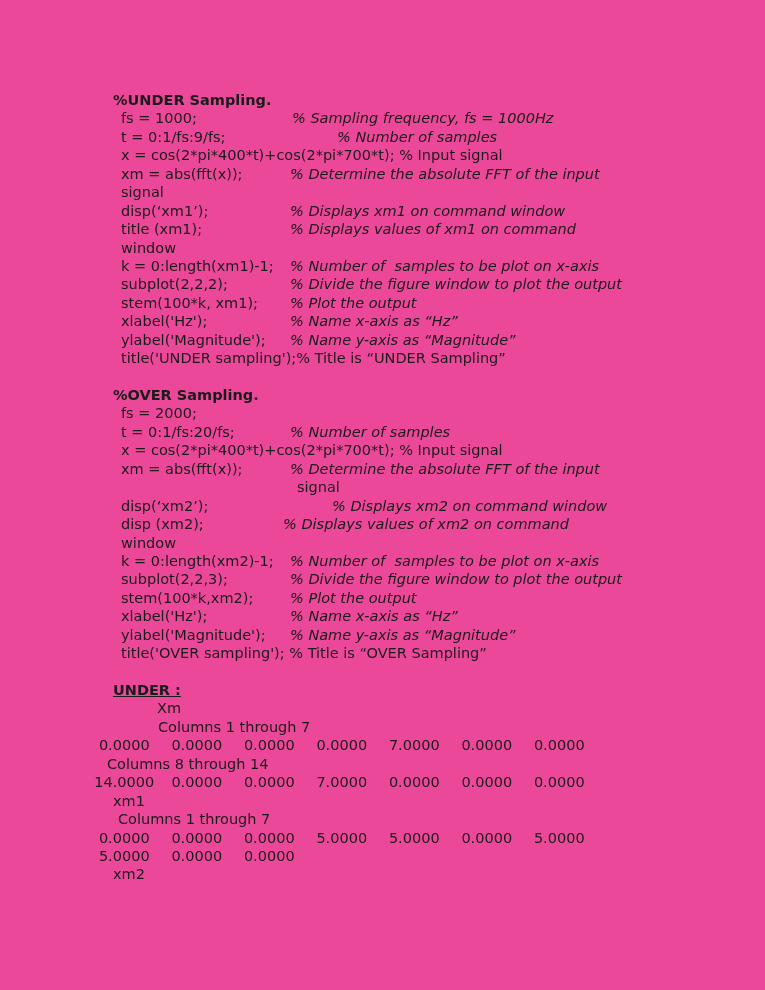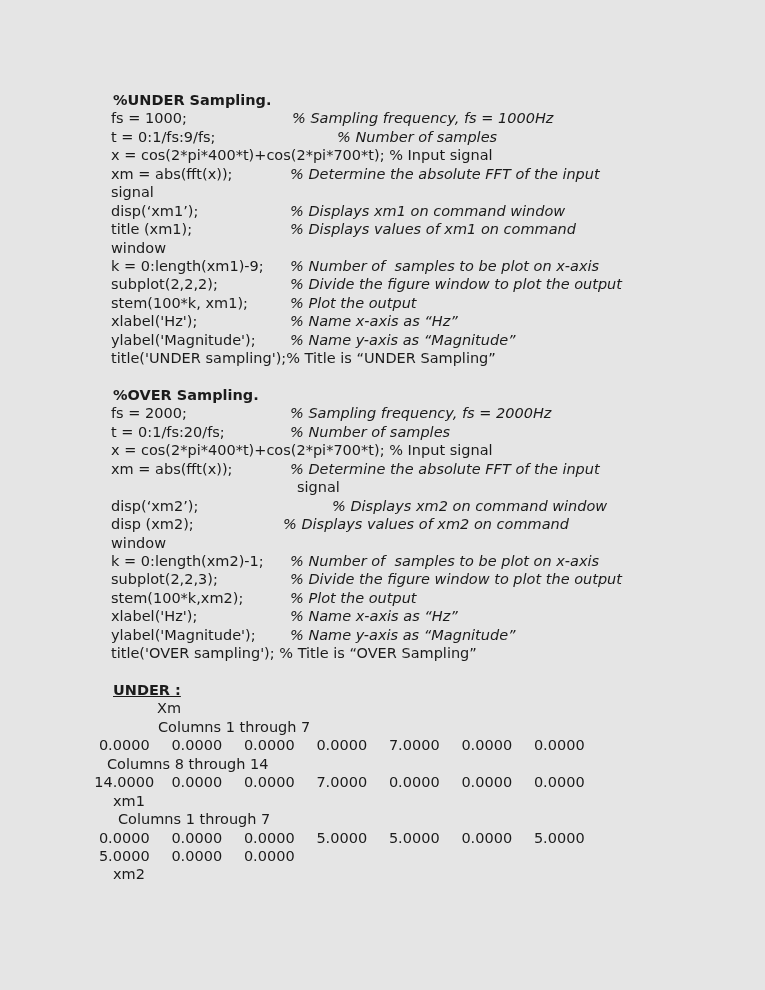--- a/index.html
+++ b/index.html
@@ -11,21 +11,21 @@
     width: 765px;
     height: 990px;
     overflow: hidden;
     font-family: "DejaVu Sans", "Liberation Sans", sans-serif;
     color: #1b1b1b;
   }
   .page {
     position: relative;
     width: 765px;
     height: 990px;
-    background: #e5e5e5;
+    background: #ec4899;
     box-sizing: border-box;
     padding: 91px 30px 0 107px;
     font-size: 14.5px;
     line-height: 18.45px;
   }
   .section {
     margin: 0 0 18.45px 0;
   }
   .heading {
     font-weight: bold;
@@ -35,21 +35,21 @@
   .heading.underline {
     text-decoration: underline;
   }
   .line {
     position: relative;
     height: 18.45px;
     white-space: pre;
   }
   .code {
     display: inline-block;
-    margin-left: 4px;
+    margin-left: 14px;
     white-space: pre;
   }
   .comment {
     position: absolute;
     top: 0;
     white-space: pre;
     font-style: italic;
   }
   .numrow {
     margin-left: -19px;
@@ -68,30 +68,30 @@
     <div class="section">
       <div class="heading">%UNDER Sampling.</div>
       <div class="line"><span class="code">fs = 1000;</span><span class="comment" style="left: 185px;">% Sampling frequency, fs = 1000Hz</span></div>
       <div class="line"><span class="code">t = 0:1/fs:9/fs;</span><span class="comment" style="left: 230px;">% Number of samples</span></div>
       <div class="line"><span class="code">x = cos(2*pi*400*t)+cos(2*pi*700*t); % Input signal</span></div>
       <div class="line"><span class="code">xm = abs(fft(x));</span><span class="comment" style="left: 183px;">% Determine the absolute FFT of the input</span></div>
       <div class="line"><span class="code">signal</span></div>
       <div class="line"><span class="code">disp(‘xm1’);</span><span class="comment" style="left: 183px;">% Displays xm1 on command window</span></div>
       <div class="line"><span class="code">title (xm1);</span><span class="comment" style="left: 183px;">% Displays values of xm1 on command</span></div>
       <div class="line"><span class="code">window</span></div>
-      <div class="line"><span class="code">k = 0:length(xm1)-9;</span><span class="comment" style="left: 183px;">% Number of  samples to be plot on x-axis</span></div>
+      <div class="line"><span class="code">k = 0:length(xm1)-1;</span><span class="comment" style="left: 183px;">% Number of  samples to be plot on x-axis</span></div>
       <div class="line"><span class="code">subplot(2,2,2);</span><span class="comment" style="left: 183px;">% Divide the figure window to plot the output</span></div>
       <div class="line"><span class="code">stem(100*k, xm1);</span><span class="comment" style="left: 183px;">% Plot the output</span></div>
       <div class="line"><span class="code">xlabel('Hz');</span><span class="comment" style="left: 183px;">% Name x-axis as “Hz”</span></div>
       <div class="line"><span class="code">ylabel('Magnitude');</span><span class="comment" style="left: 183px;">% Name y-axis as “Magnitude”</span></div>
       <div class="line"><span class="code">title('UNDER sampling');% Title is “UNDER Sampling”</span></div>
     </div>
     <div class="section">
       <div class="heading">%OVER Sampling.</div>
-      <div class="line"><span class="code">fs = 2000;</span><span class="comment" style="left: 183px;">% Sampling frequency, fs = 2000Hz</span></div>
+      <div class="line"><span class="code">fs = 2000;</span></div>
       <div class="line"><span class="code">t = 0:1/fs:20/fs;</span><span class="comment" style="left: 183px;">% Number of samples</span></div>
       <div class="line"><span class="code">x = cos(2*pi*400*t)+cos(2*pi*700*t); % Input signal</span></div>
       <div class="line"><span class="code">xm = abs(fft(x));</span><span class="comment" style="left: 183px;">% Determine the absolute FFT of the input</span></div>
       <div class="line"><span class="code" style="margin-left: 190px;">signal</span></div>
       <div class="line"><span class="code">disp(‘xm2’);</span><span class="comment" style="left: 225px;">% Displays xm2 on command window</span></div>
       <div class="line"><span class="code">disp (xm2);</span><span class="comment" style="left: 176px;">% Displays values of xm2 on command</span></div>
       <div class="line"><span class="code">window</span></div>
       <div class="line"><span class="code">k = 0:length(xm2)-1;</span><span class="comment" style="left: 183px;">% Number of  samples to be plot on x-axis</span></div>
       <div class="line"><span class="code">subplot(2,2,3);</span><span class="comment" style="left: 183px;">% Divide the figure window to plot the output</span></div>
       <div class="line"><span class="code">stem(100*k,xm2);</span><span class="comment" style="left: 183px;">% Plot the output</span></div>

